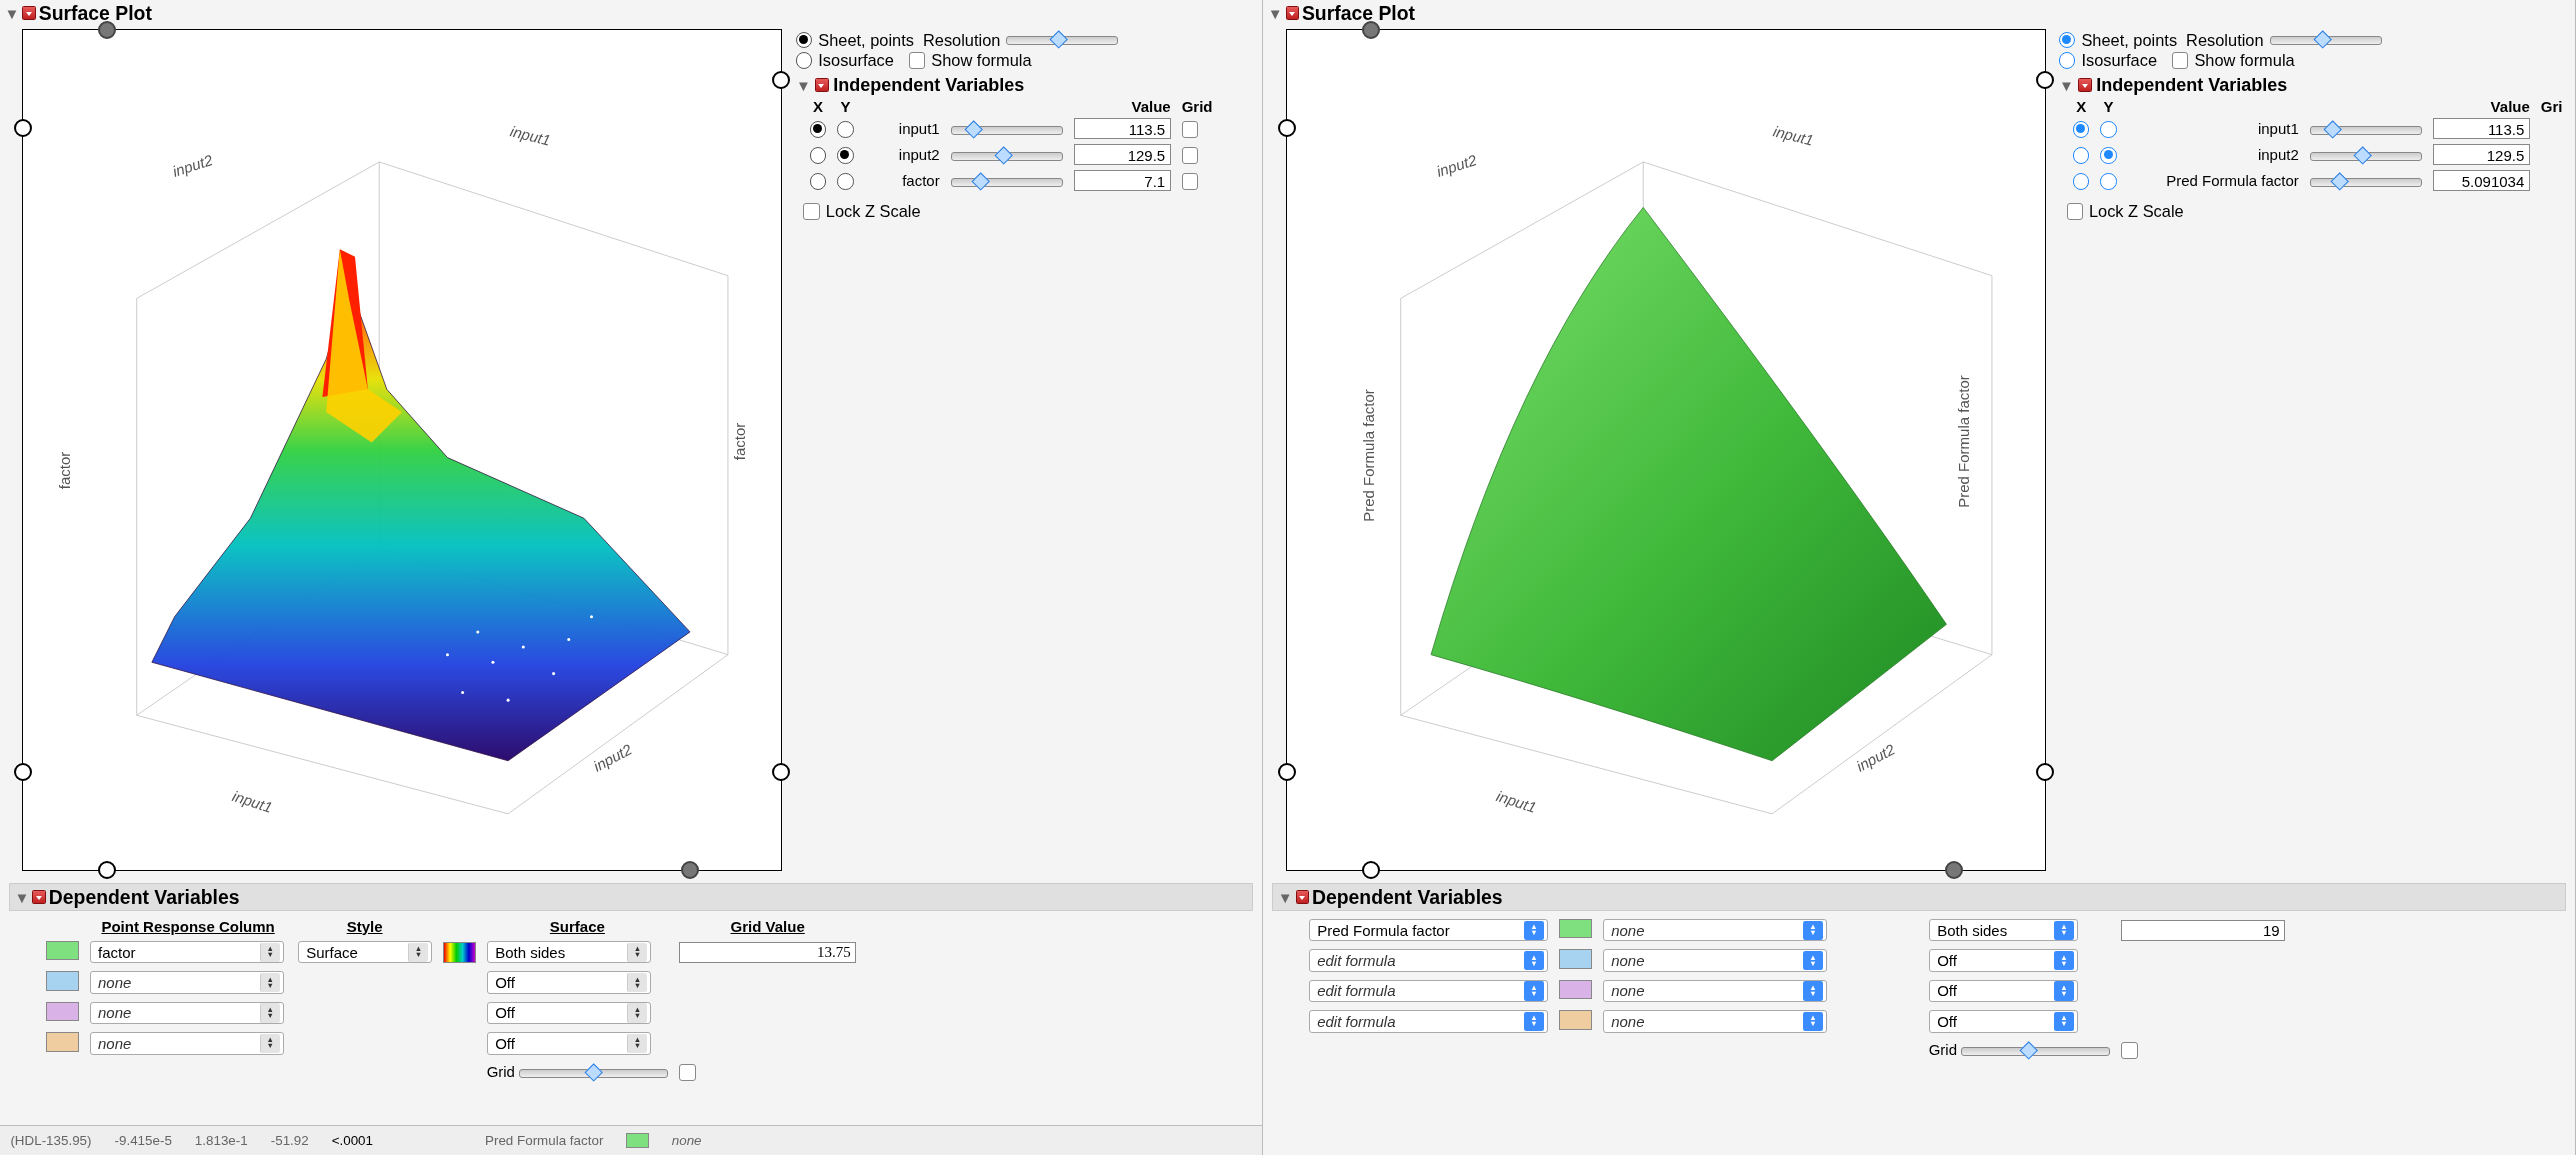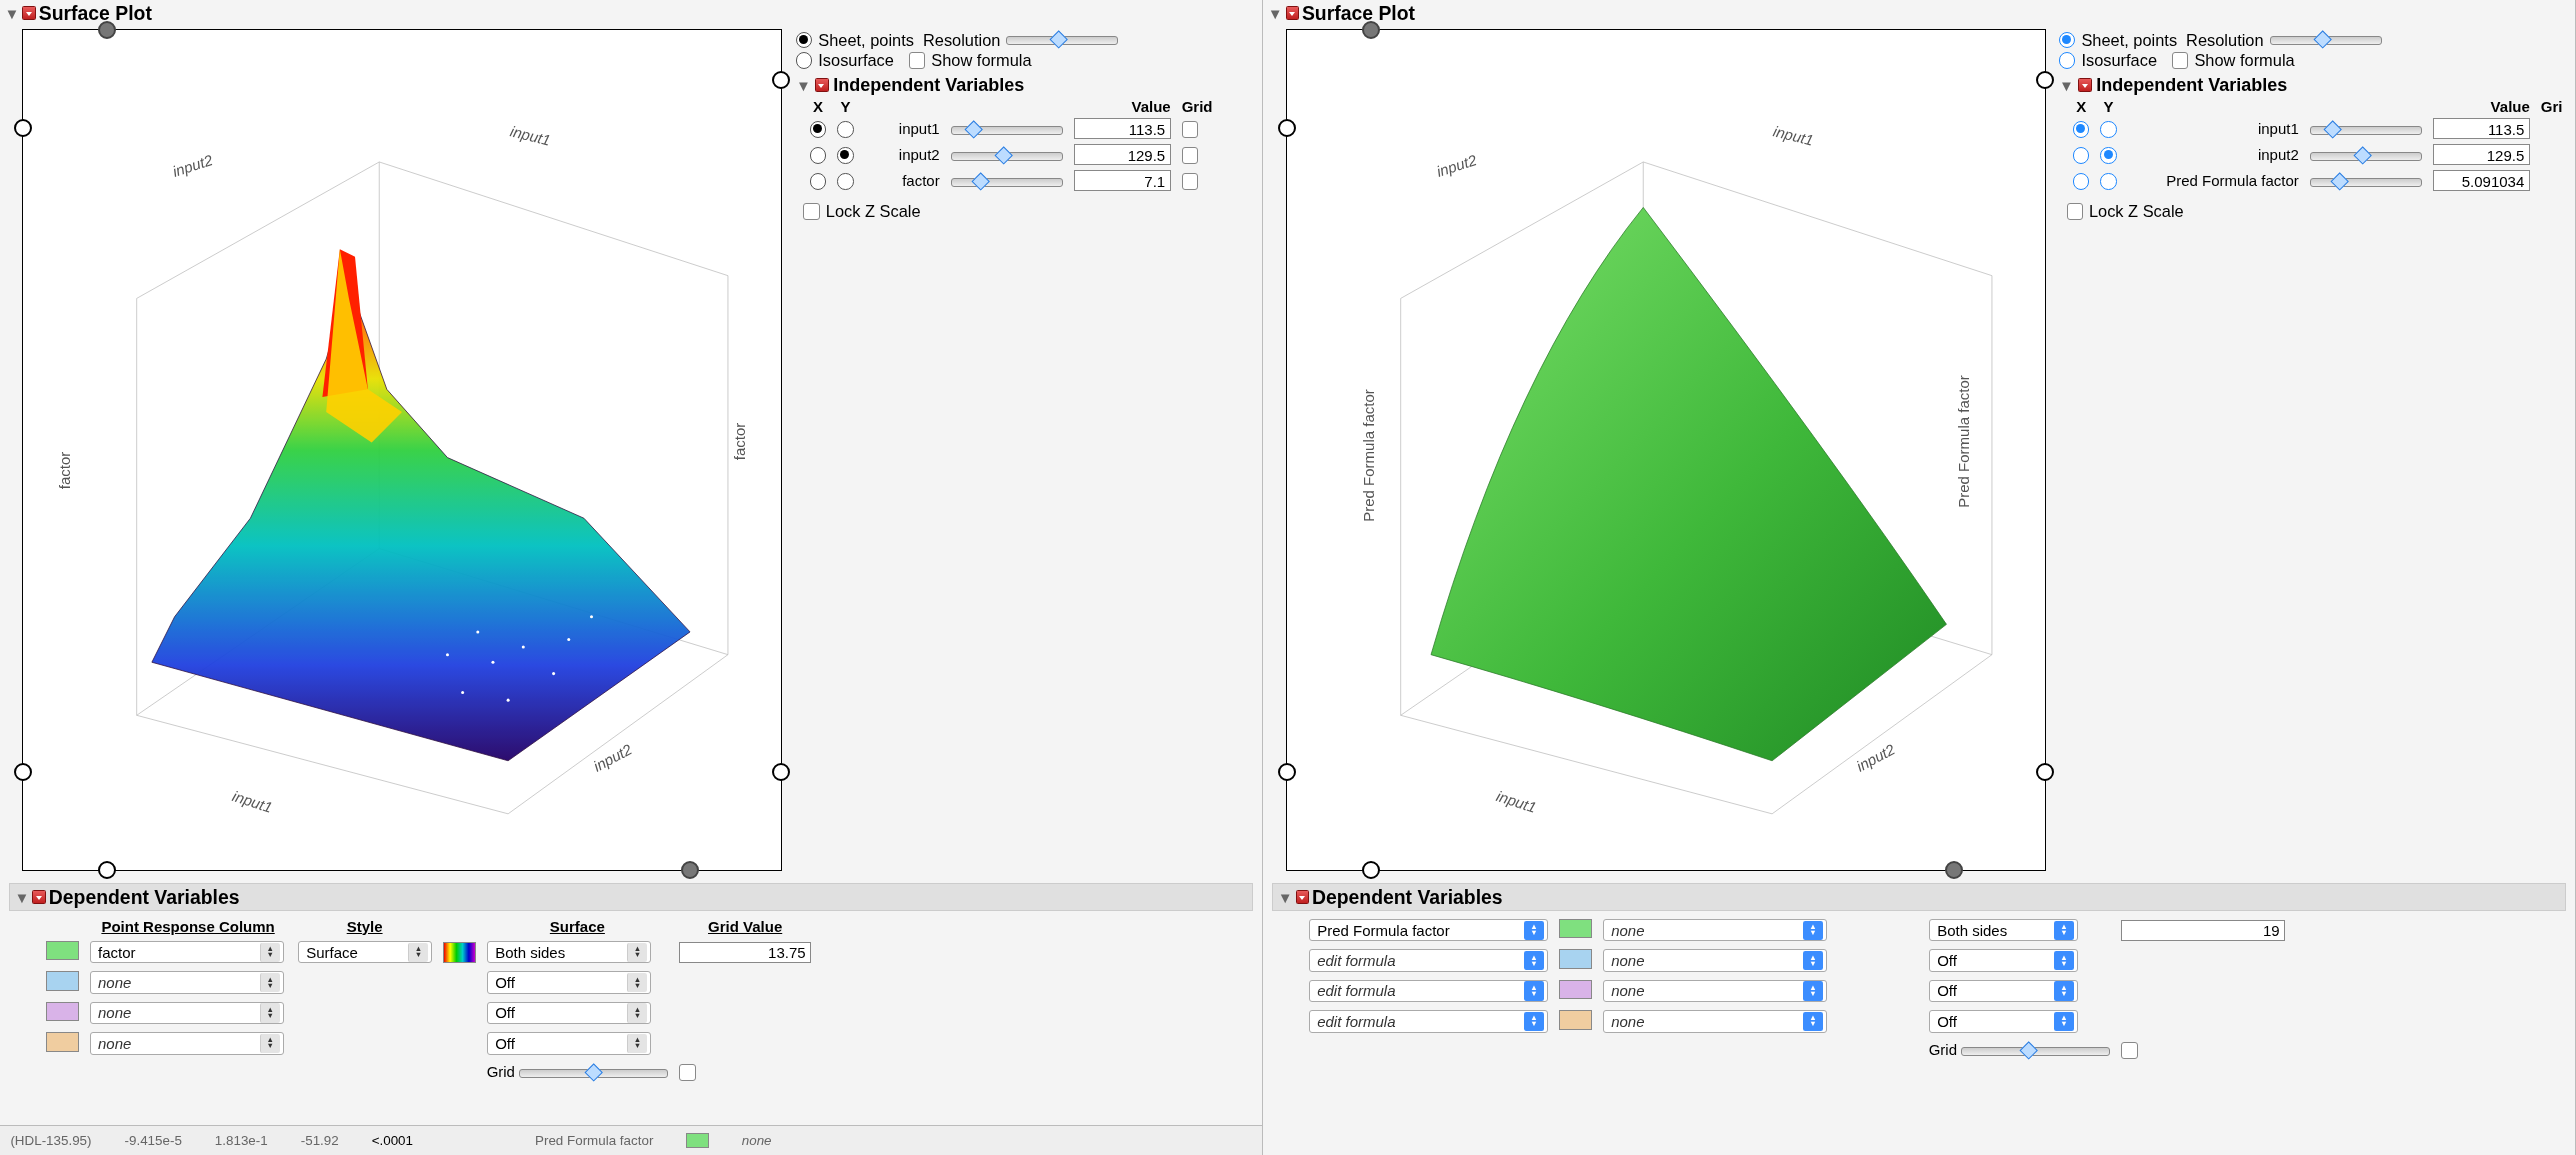--- a/index.html
+++ b/index.html
@@ -115,21 +115,21 @@
   }
   .sel-box.italic{font-style:italic;color:#333;}
   .sel-arrows{
     width:19.4px;height:19.4px;background:#e4e4e4;border-left:0.7px solid #ccc;display:inline-flex;flex-direction:column;align-items:center;justify-content:center;font-size:7.5px;line-height:6px;color:#333;border-radius:2.2px;
   }
   .sel-arrows.blue{background:#3b8dff;color:#fff;border-left:none;}
   .rainbow{
     width:33px;height:21px;border:0.7px solid #888;background:linear-gradient(90deg,#e00,#ff0,#0c0,#0cc,#00c,#c0c);display:inline-block;vertical-align:middle;
   }
   .btm-status{
-    position:absolute;bottom:0;left:0;right:0;height:30px;background:#eee;border-top:0.7px solid #bbb;font-size:13.4px;color:#666;display:flex;align-items:center;gap:33px;padding:0 10.4px;
+    position:absolute;bottom:0;left:0;right:0;height:30px;background:#eee;border-top:0.7px solid #bbb;font-size:13.4px;color:#666;display:flex;align-items:center;gap:23px;padding:0 10.4px;
   }
   .axis-label{position:absolute;font-size:15px;color:#555;}
   .axis-label.rot{transform:rotate(-90deg);}
   svg.surf{position:absolute;left:0;top:0;width:100%;height:100%;}
 </style>
 </head>
 <body>
 
 <div class="panel">
 
@@ -294,21 +294,21 @@
         <td><div class="sel-box" style="min-width:134px;">
                 <span>Surface</span>
                 <span class="sel-arrows">▲<br>▼</span>
               </div></td>
         <td><span class="rainbow"></span></td>
         <td><div class="sel-box" style="min-width:164px;">
                 <span>Both sides</span>
                 <span class="sel-arrows">▲<br>▼</span>
               </div></td>
         <td>
-              <div class="valbox" style="width:132px;">13.75</div>
+              <div class="valbox" style="width:177px;font-family:Liberation Serif, serif;">13.75</div>
             </td>
       </tr>
       <tr>
         <td><span class="swatch" style="background:#a8d3f0"></span></td>
         <td><div class="sel-box italic">
                 <span>none</span>
                 <span class="sel-arrows">▲<br>▼</span>
               </div></td>
         <td></td>
             <td></td>

